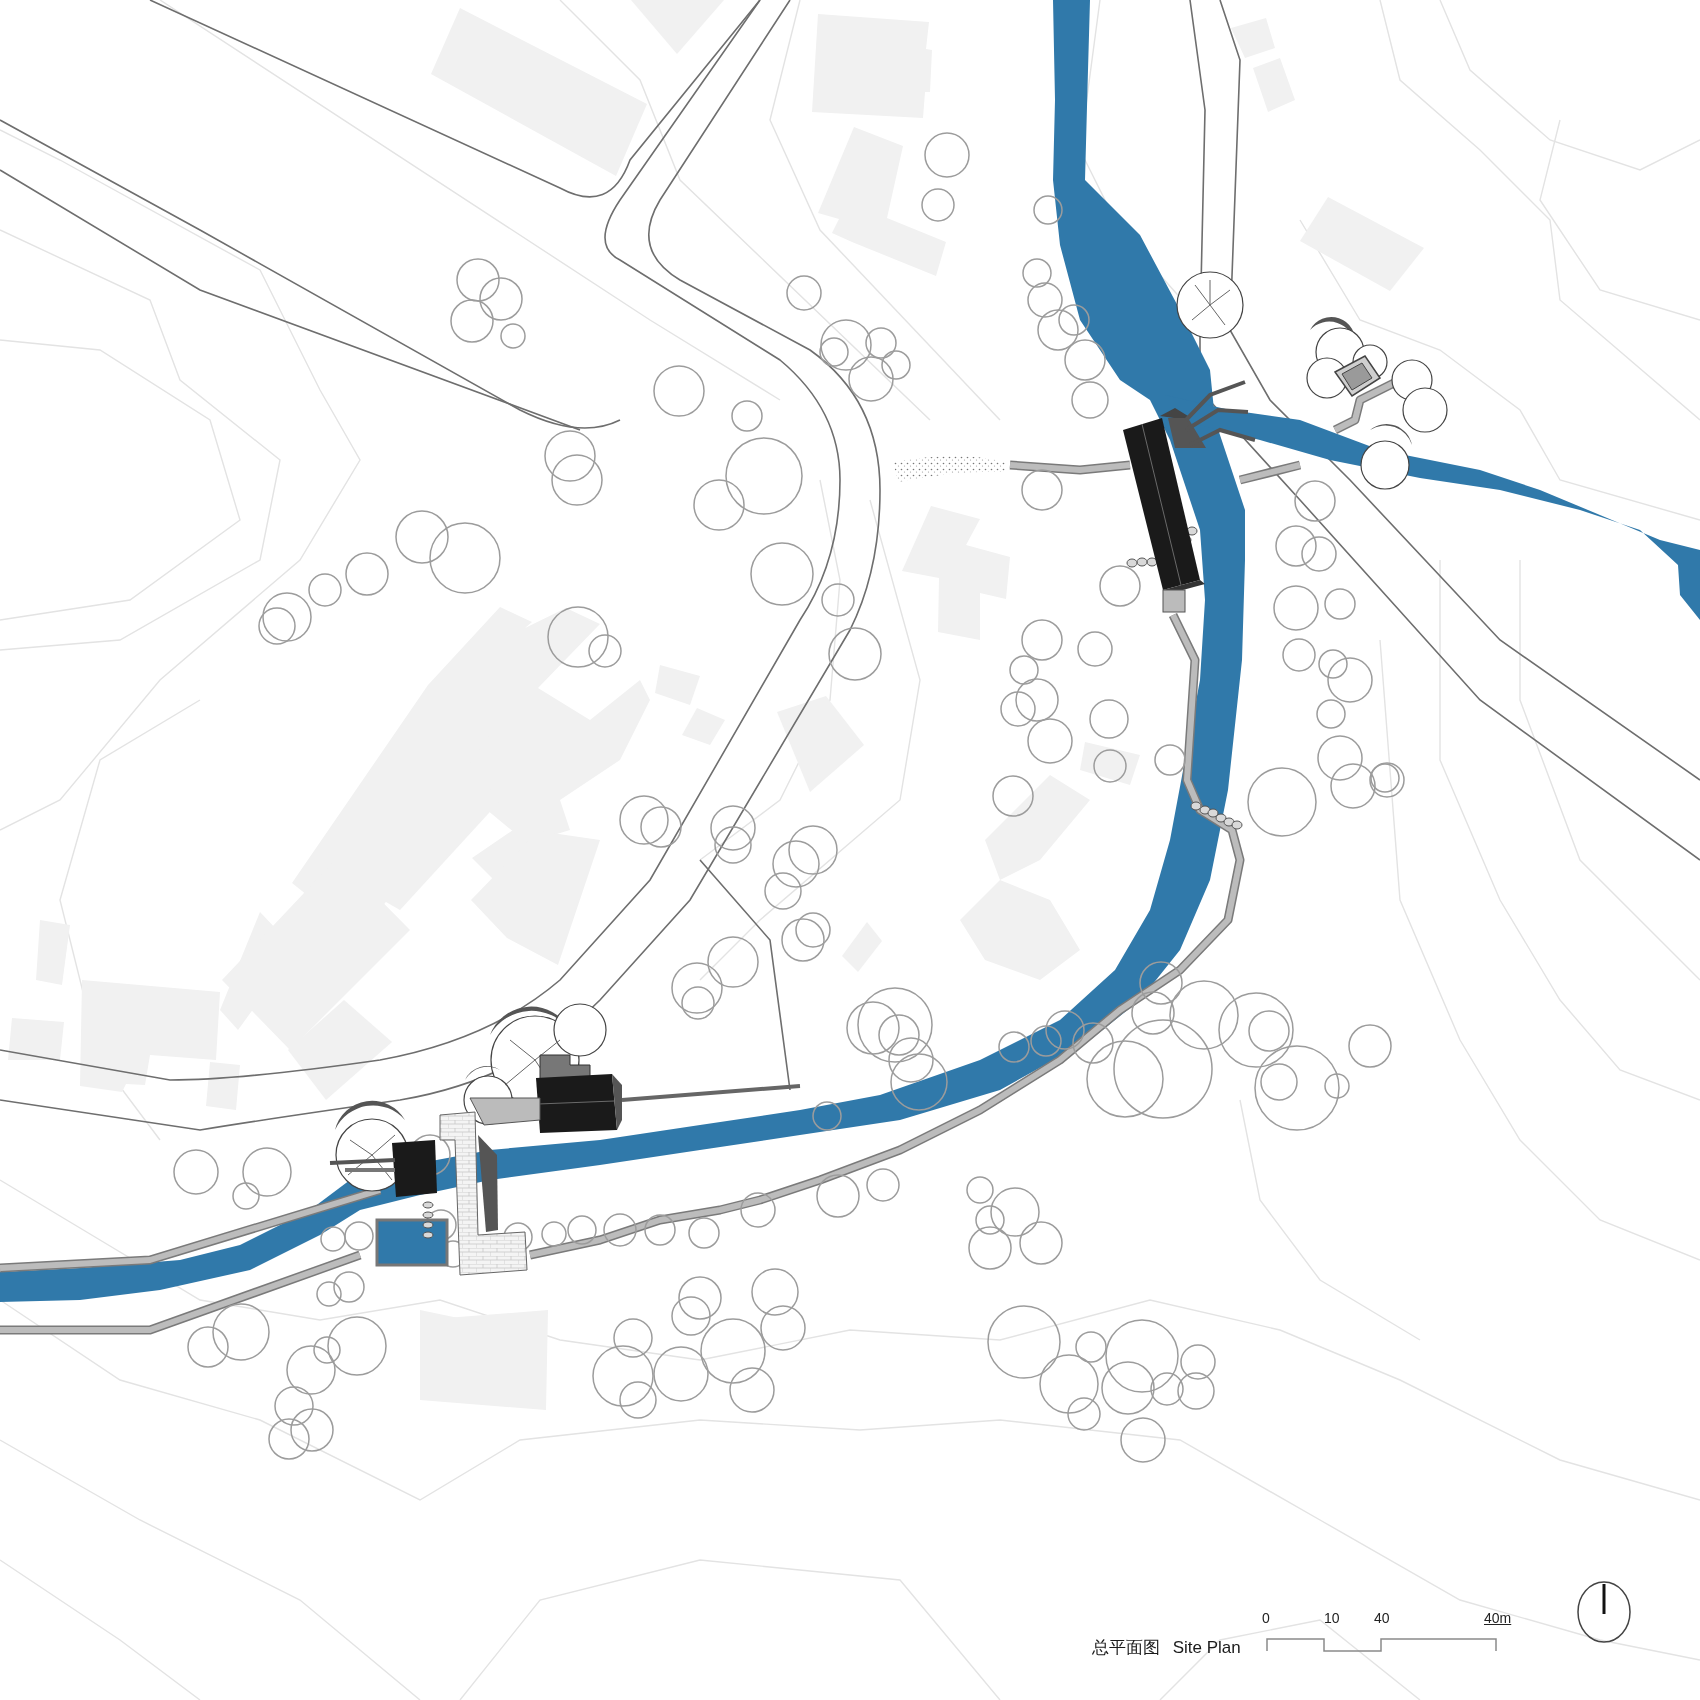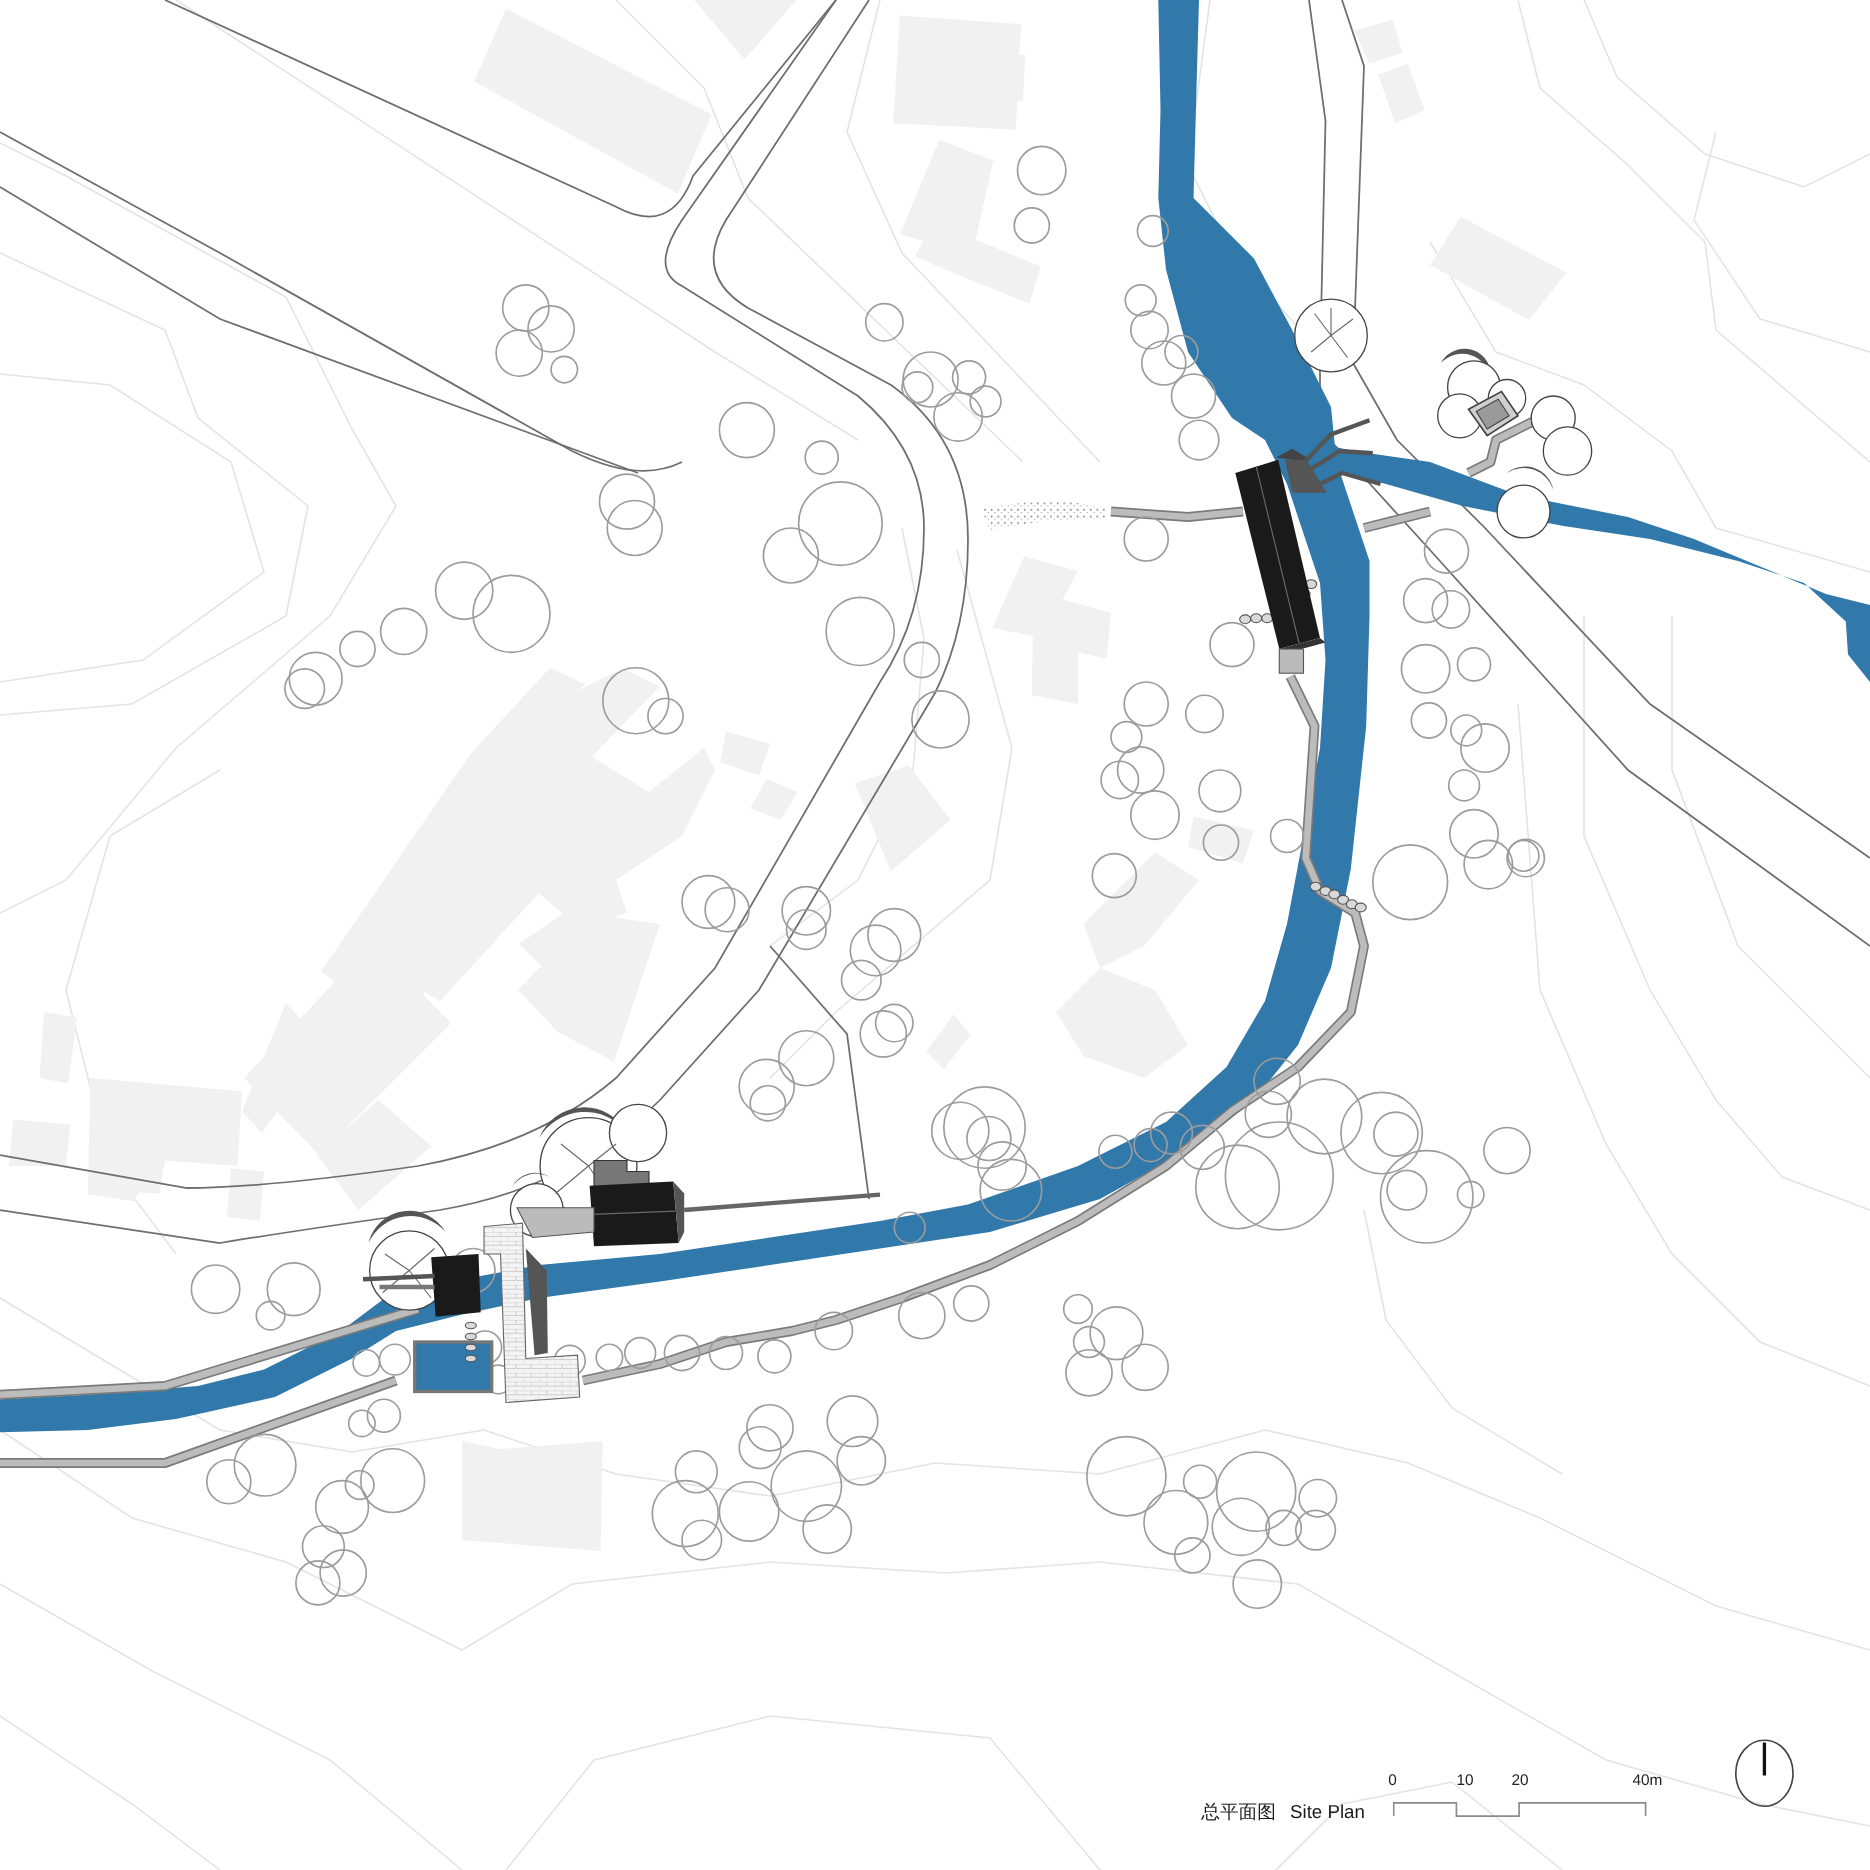--- a/index.html
+++ b/index.html
@@ -375,22 +375,22 @@
 </svg>
 
 <div class="legend">
   <div class="legend-title">
     <span class="cn">总平面图</span>
     <span class="en">Site Plan</span>
   </div>
   <div style="position:absolute;left:174px;top:0;width:300px;height:60px;">
     <span class="scale-label" style="left:-4px;">0</span>
     <span class="scale-label" style="left:58px;">10</span>
-    <span class="scale-label" style="left:108px;">20</span>
-    <span class="scale-label" style="left:218px;">40m</span>
+    <span class="scale-label" style="left:108px;">40</span>
+    <span class="scale-label" style="left:218px;text-decoration:underline;">40m</span>
     <svg class="scale-bar" width="240" height="60" style="top:18px;">
       <polyline points="1,23 1,11 58,11 58,23 115,23 115,11 230,11 230,23" fill="none" stroke="#8a8a8a" stroke-width="1.5"></polyline>
     </svg>
   </div>
 </div>
 
 <svg class="north" viewBox="0 0 56 64">
   <ellipse cx="28" cy="32" rx="26" ry="30" fill="none" stroke="#444" stroke-width="1.5"></ellipse>
   <line x1="28" y1="4" x2="28" y2="34" stroke="#111" stroke-width="3"></line>
 </svg>

